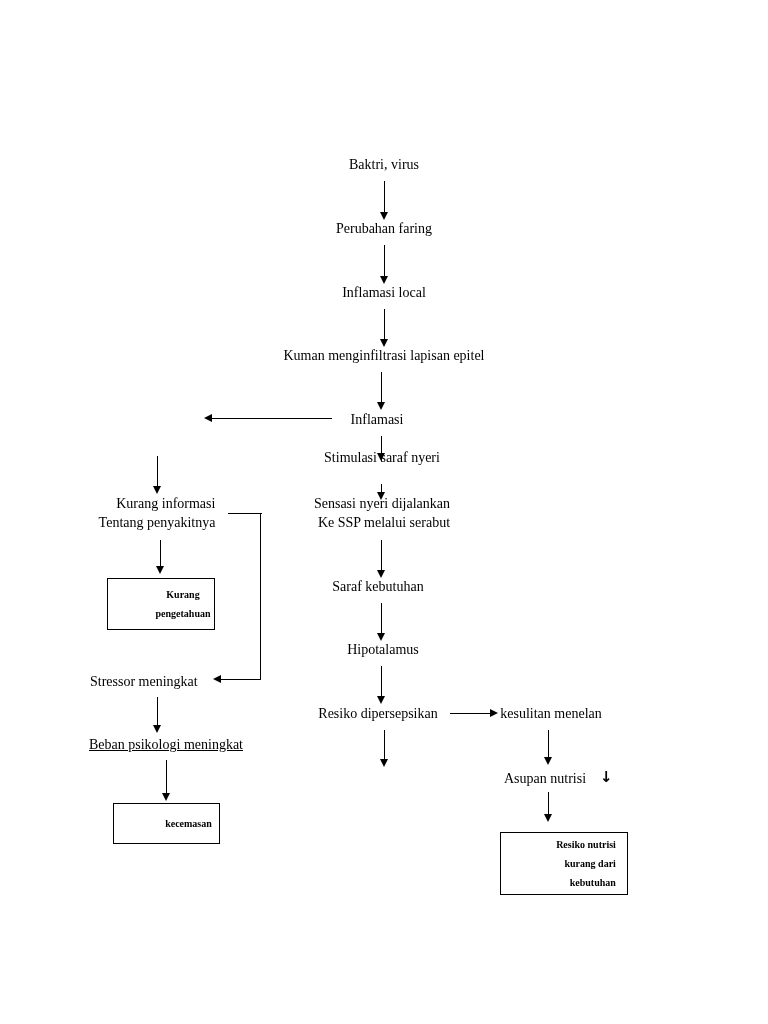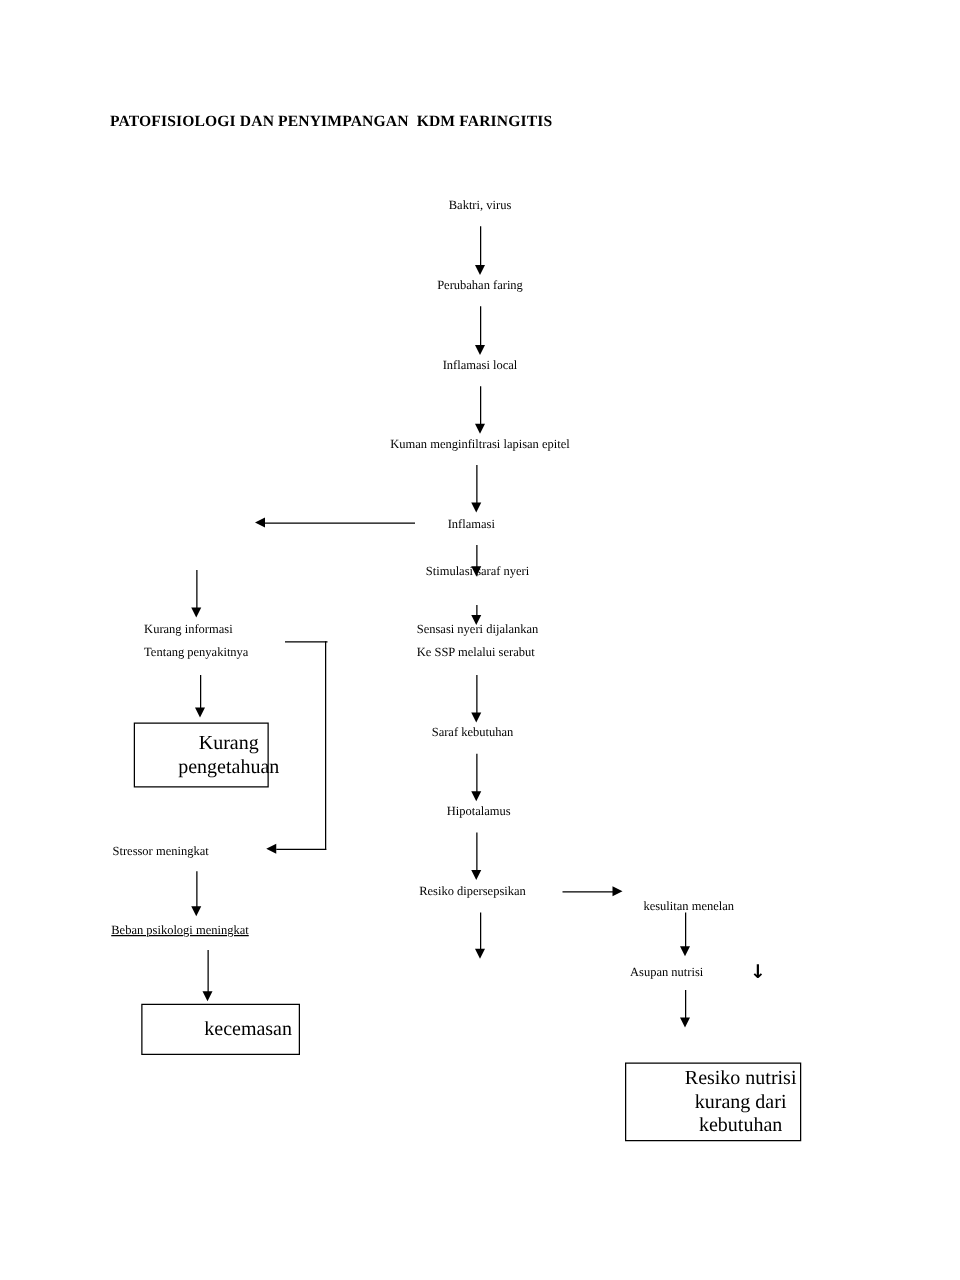--- a/index.html
+++ b/index.html
@@ -26,39 +26,39 @@
     position: absolute;
     left: 88px;
     top: 90px;
     font-size: 12.5px;
     font-weight: bold;
     letter-spacing: 0.1px;
     white-space: pre;
   }
   .node {
     position: absolute;
-    font-size: 10px;
+    font-size: 14px;
     line-height: 19px;
-    text-align: left;
+    text-align: right;
     white-space: pre;
     transform: translateX(-50%);
   }
   .node.left-anchor {
     transform: none;
   }
   .boxnode {
     position: absolute;
     border: 1.4px solid #000000;
     box-sizing: border-box;
     display: flex;
     align-items: center;
     justify-content: center;
     text-align: center;
-    font-size: 16px;
-    font-weight: normal;
+    font-size: 10px;
+    font-weight: bold;
     line-height: 19px;
     background: #ffffff;
     white-space: pre;
     padding-left: 44px;
   }
   
   .vline {
     position: absolute;
     width: 0;
     border-left: 1.6px solid #000000;
@@ -95,21 +95,20 @@
     line-height: 1;
     font-family: "DejaVu Sans", sans-serif;
     font-weight: bold;
   }
 </style>
 </head>
 <body>
 
 <div id="page">
 
-  <div class="title">PATOFISIOLOGI DAN PENYIMPANGAN  KDM FARINGITIS</div>
 
   <div class="node" style="left:384px; top:155px;">Baktri, virus</div>
   <div class="vline" style="left:384px; top:181px; height:34px;"></div>
   <div class="arrow-down" style="left:379.5px; top:212px;"></div>
 
   <div class="node" style="left:384px; top:219px;">Perubahan faring</div>
   <div class="vline" style="left:384px; top:245px; height:34px;"></div>
   <div class="arrow-down" style="left:379.5px; top:276px;"></div>
 
   <div class="node" style="left:384px; top:283px;">Inflamasi local</div>
@@ -142,21 +141,21 @@
   <div class="arrow-left" style="left:213px; top:674.5px;"></div>
 
   <div class="node left-anchor" style="left:90px; top:672px;">Stressor meningkat</div>
   <div class="vline" style="left:157px; top:697px; height:31px;"></div>
   <div class="arrow-down" style="left:152.5px; top:725px;"></div>
 
   <div class="node left-anchor" style="left:89px; top:735px;text-decoration:underline;">Beban psikologi meningkat</div>
   <div class="vline" style="left:166px; top:760px; height:36px;"></div>
   <div class="arrow-down" style="left:161.5px; top:793px;"></div>
 
-  <div class="boxnode" style="left:113px; top:803px; width:127px; height:41px;text-align:right;">kecemasan</div>
+  <div class="boxnode" style="left:113px; top:803px; width:107px; height:41px;text-align:right;">kecemasan</div>
 
   <div class="vline" style="left:381px; top:436px; height:25px;"></div>
   <div class="arrow-down" style="left:376.5px; top:453px;"></div>
 
   <div class="node" style="left:382px; top:448px;">Stimulasi saraf nyeri</div>
   <div class="vline" style="left:381px; top:484px; height:12px;"></div>
   <div class="arrow-down" style="left:376.5px; top:492px;"></div>
 
   <div class="node" style="left:382px; top:494px;">Sensasi nyeri dijalankan
 Ke SSP melalui serabut</div>
@@ -172,27 +171,27 @@
   <div class="arrow-down" style="left:376.5px; top:696px;"></div>
 
   <div class="node" style="left:378px; top:704px;">Resiko dipersepsikan</div>
   <div class="vline" style="left:384px; top:730px; height:32px;"></div>
   <div class="arrow-down" style="left:379.5px; top:759px;"></div>
 
 
   <div class="hline" style="left:450px; top:713px; width:42px;"></div>
   <div class="arrow-right" style="left:490px; top:708.5px;"></div>
 
-  <div class="node" style="left:551px; top:704px;margin-top:12px;">kesulitan menelan</div>
+  <div class="node" style="left:551px; top:704px;">kesulitan menelan</div>
   <div class="vline" style="left:548px; top:730px; height:30px;"></div>
   <div class="arrow-down" style="left:543.5px; top:757px;"></div>
 
   <div class="node left-anchor" style="left:504px; top:769px;">Asupan nutrisi</div>
   <div class="downglyph" style="left:600px; top:770px;">↓</div>
 
   <div class="vline" style="left:548px; top:792px; height:26px;"></div>
   <div class="arrow-down" style="left:543.5px; top:814px;"></div>
 
-  <div class="boxnode" style="left:500px; top:850px; width:141px; height:63px;">Resiko nutrisi
+  <div class="boxnode" style="left:500px; top:832px; width:128px; height:63px;text-align:right;">Resiko nutrisi
 kurang dari
 kebutuhan</div>
 
 </div>
 
 </body></html>

